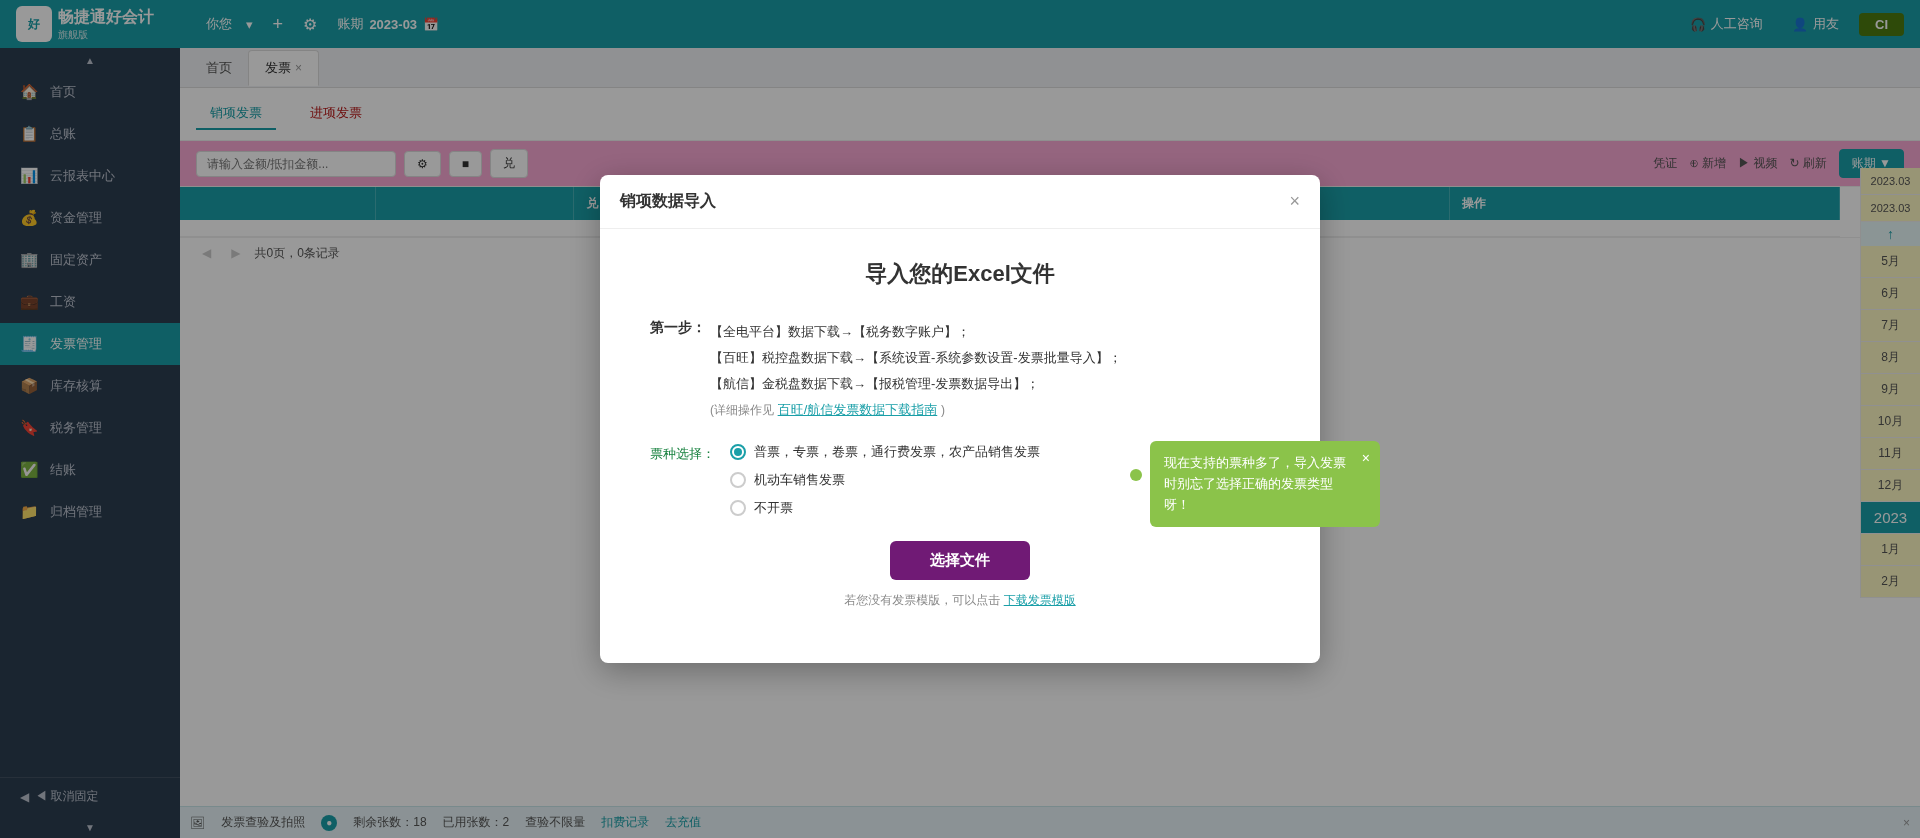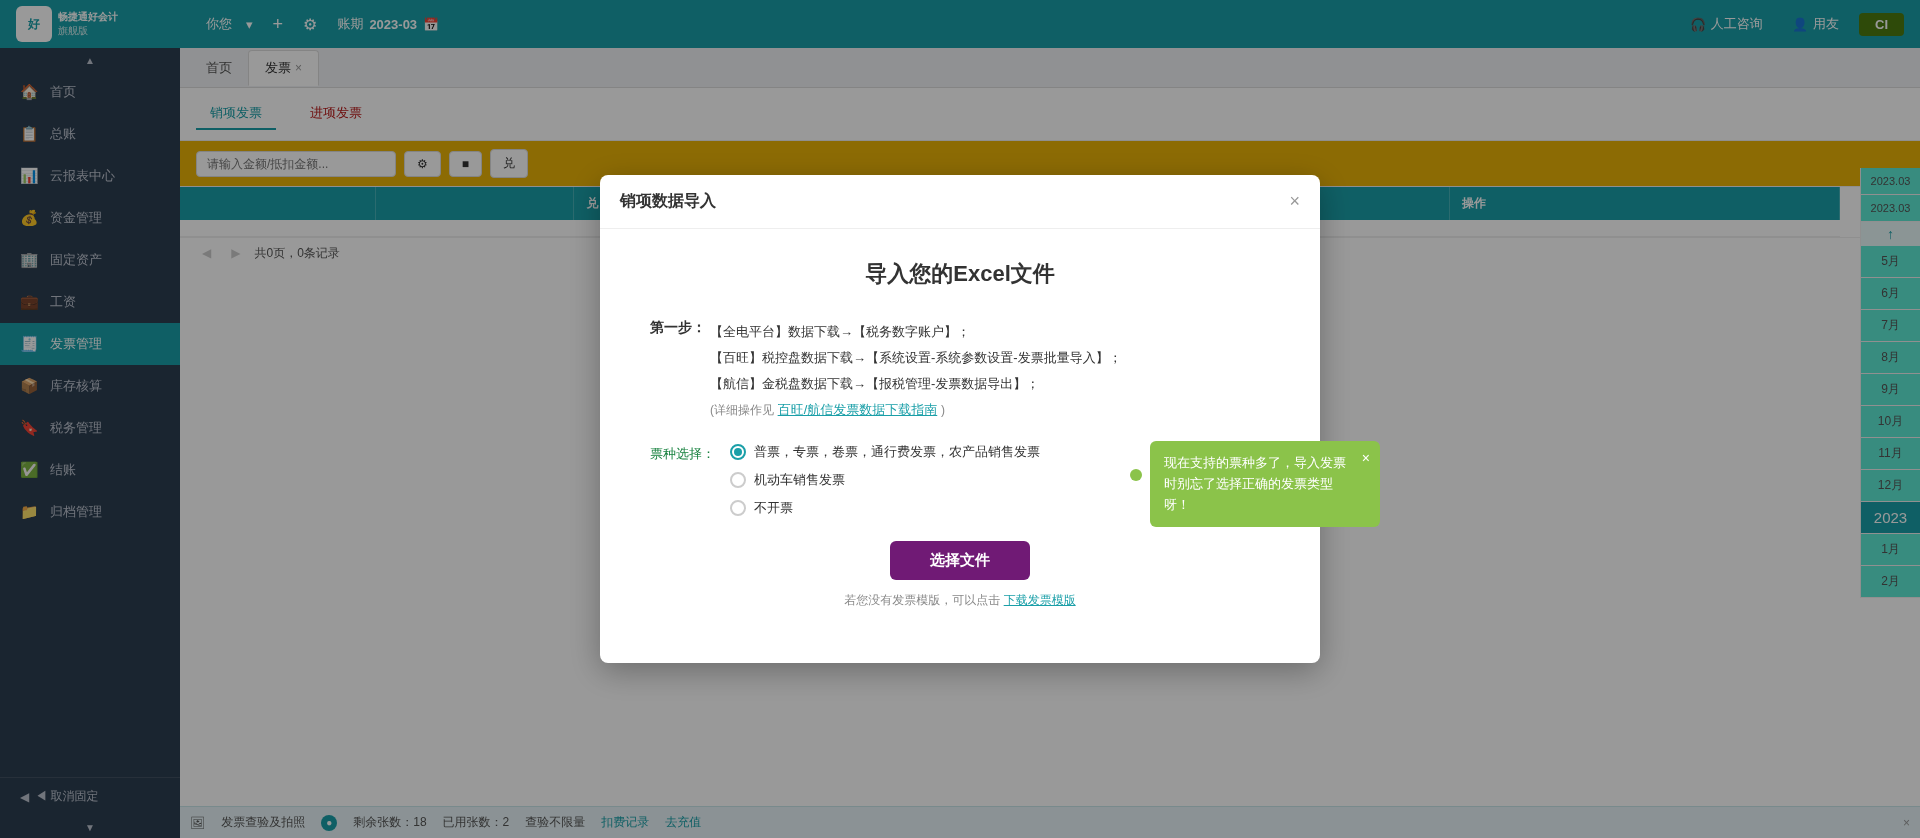--- a/index.html
+++ b/index.html
@@ -18,21 +18,21 @@
       display: flex; align-items: center; gap: 6px;
       width: 180px;
     }
     .logo-icon {
       width: 36px; height: 36px;
       background: white;
       border-radius: 6px;
       display: flex; align-items: center; justify-content: center;
       color: #1a9fa8; font-weight: bold; font-size: 12px;
     }
-    .logo-text { color: white; font-size: 10px; font-weight: bold; }
+    .logo-text { color: white; font-size: 16px; font-weight: bold; }
     .logo-sub { color: rgba(255,255,255,0.8); font-size: 10px; display: block; }
     .top-bar-user { color: white; font-size: 13px; }
     .top-bar-arrow { color: white; margin-left: 4px; }
     .top-bar-plus { color: white; font-size: 18px; margin-left: 10px; cursor: pointer; }
     .top-bar-gear { color: white; font-size: 16px; margin-left: 10px; cursor: pointer; }
     .top-bar-period { color: white; margin-left: 10px; font-size: 13px; display: flex; align-items: center; gap: 6px; }
     .period-val { font-weight: bold; }
     .top-bar-spacer { flex: 1; }
     .top-bar-support { color: white; display: flex; align-items: center; gap: 4px; font-size: 13px; }
     .top-bar-userinfo { color: white; display: flex; align-items: center; gap: 4px; font-size: 13px; margin-left: 20px; }
@@ -102,21 +102,21 @@
     }
     .invoice-tab {
       padding: 6px 14px;
       cursor: pointer;
       color: #b91c1c; font-size: 13px;
       border-bottom: 2px solid transparent;
     }
     .invoice-tab.active { color: #1a9fa8; border-bottom: 2px solid #1a9fa8; }
     .invoice-toolbar {
       padding: 8px 16px;
-      background: #eab308;
+      background: #f9a8d4;
       border-bottom: 1px solid #eee;
       display: flex; align-items: center; gap: 8px;
     }
     .search-input {
       padding: 5px 10px;
       border: 1px solid #ddd;
       border-radius: 4px;
       width: 200px;
       font-size: 12px;
       color: #999;
@@ -246,21 +246,21 @@
       color: #888;
       padding-bottom: 24px;
     }
     .modal-footer-link { color: #1a9fa8; text-decoration: underline; cursor: pointer; }
 
     
     .right-period {
       position: absolute;
       right: 0; top: 80px;
       width: 60px;
-      background: #5eead4;
+      background: #fef9c3;
       border-left: 1px solid #eee;
       z-index: 10;
     }
     .right-period-item {
       padding: 7px 4px;
       text-align: center;
       font-size: 12px;
       color: #555;
       border-bottom: 1px solid #f0f0f0;
       cursor: pointer;
@@ -406,20 +406,27 @@
         <div class="invoice-tab active">销项发票</div>
         <div class="invoice-tab">进项发票</div>
       </div>
 
       <div class="invoice-toolbar">
         <input class="search-input" type="text" placeholder="请输入金额/抵扣金额..." style="">
         <button class="toolbar-btn">⚙</button>
         <button class="toolbar-btn">■</button>
         <button class="toolbar-btn">兑</button>
         <div class="toolbar-spacer"></div>
+        <div class="toolbar-right">
+          <span class="toolbar-right-btn">凭证</span>
+          <span class="toolbar-right-btn">⊕ 新增</span>
+          <span class="toolbar-right-btn">▶ 视频</span>
+          <span class="toolbar-right-btn">↻ 刷新</span>
+          <button class="toolbar-btn primary">账期 ▼</button>
+        </div>
       </div>
 
       <div class="table-area">
         <table class="data-table">
           <thead>
             <tr>
               <th></th>
               <th></th>
               <th>兑</th>
               <th>抵扣金额</th>

